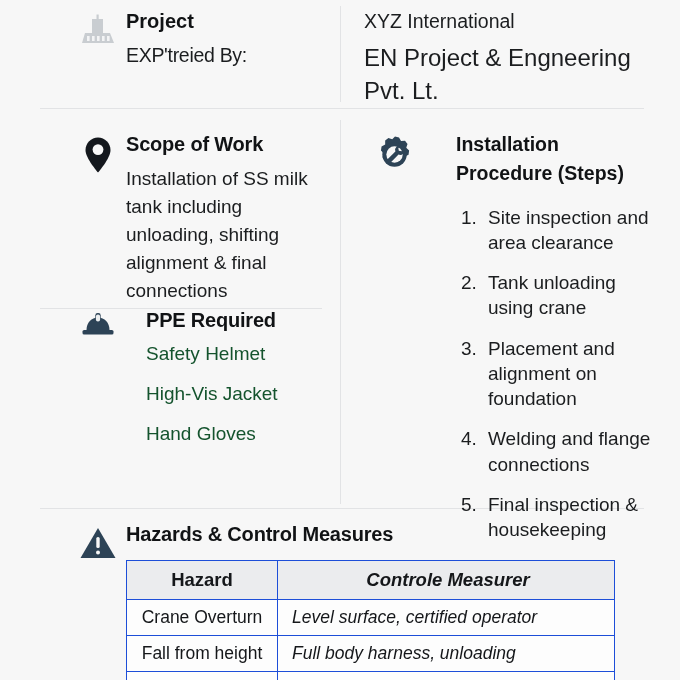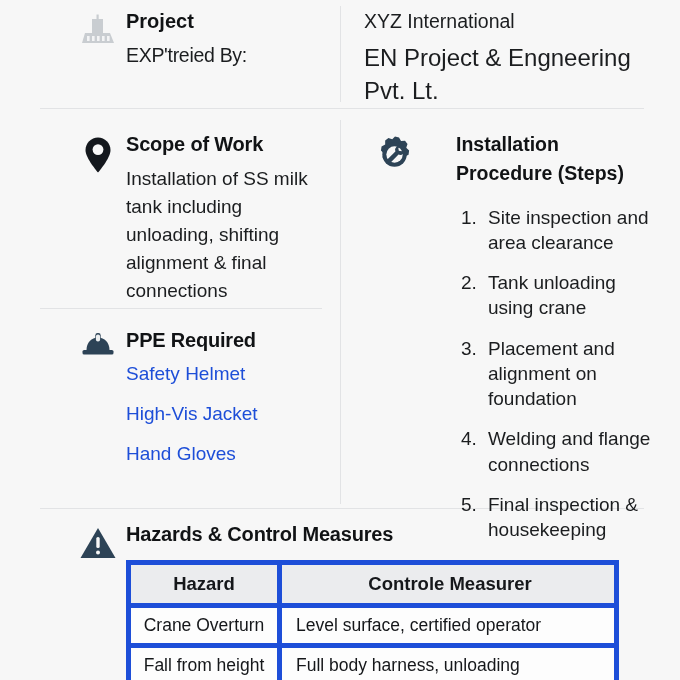--- a/index.html
+++ b/index.html
@@ -120,65 +120,66 @@
   ol.steps li {
     font-size: 19px;
     line-height: 1.33;
     color: #1b1d1f;
     margin-bottom: 15px;
     padding-left: 6px;
   }
   ol.steps li:last-child { margin-bottom: 0; }
 
   
-  #ppe-row { left: 70px; top: 328px; width: 262px; }
+  #ppe-row { left: 70px; top: 308px; width: 262px; gap: 20px; }
   #ppe-row .icon-slot { width: 56px; padding-top: 4px; }
   ul.ppe {
     margin: 11px 0 0 0;
     padding: 0;
     list-style: none;
   }
   ul.ppe li {
     font-size: 19px;
     line-height: 1.0;
-    color: #1d4ed8;
+    color: #14532d;
     margin-bottom: 21px;
   }
   ul.ppe li:last-child { margin-bottom: 0; }
 
   
   #haz-row { left: 70px; top: 522px; width: 570px; }
   #haz-row .icon-slot { width: 56px; padding-top: 4px; }
 
   table.haz {
     margin-top: 13px;
     border-collapse: collapse;
     width: 488px;
     table-layout: fixed;
     background: #fdfdfd;
   }
   table.haz th, table.haz td {
-    border: 5px solid #1d4ed8;
+    border: 1px solid #1d4ed8;
     padding: 6px 10px;
     font-size: 17.5px;
     line-height: 1.3;
     color: #15171a;
     font-weight: 400;
     text-align: center;
     white-space: nowrap;
   }
   table.haz th {
     background: #ebecee;
     font-weight: 700;
     font-size: 18.5px;
     padding: 7px 10px;
   }
   table.haz td.measure, table.haz th.measure {
     text-align: left;
     padding-left: 14px;
+    font-style: italic;
   }
   table.haz th.measure { text-align: center; }
   col.c-hazard  { width: 151px; }
   col.c-measure { width: 337px; }
 </style>
 </head>
 <body>
 
 <div class="page">
 

